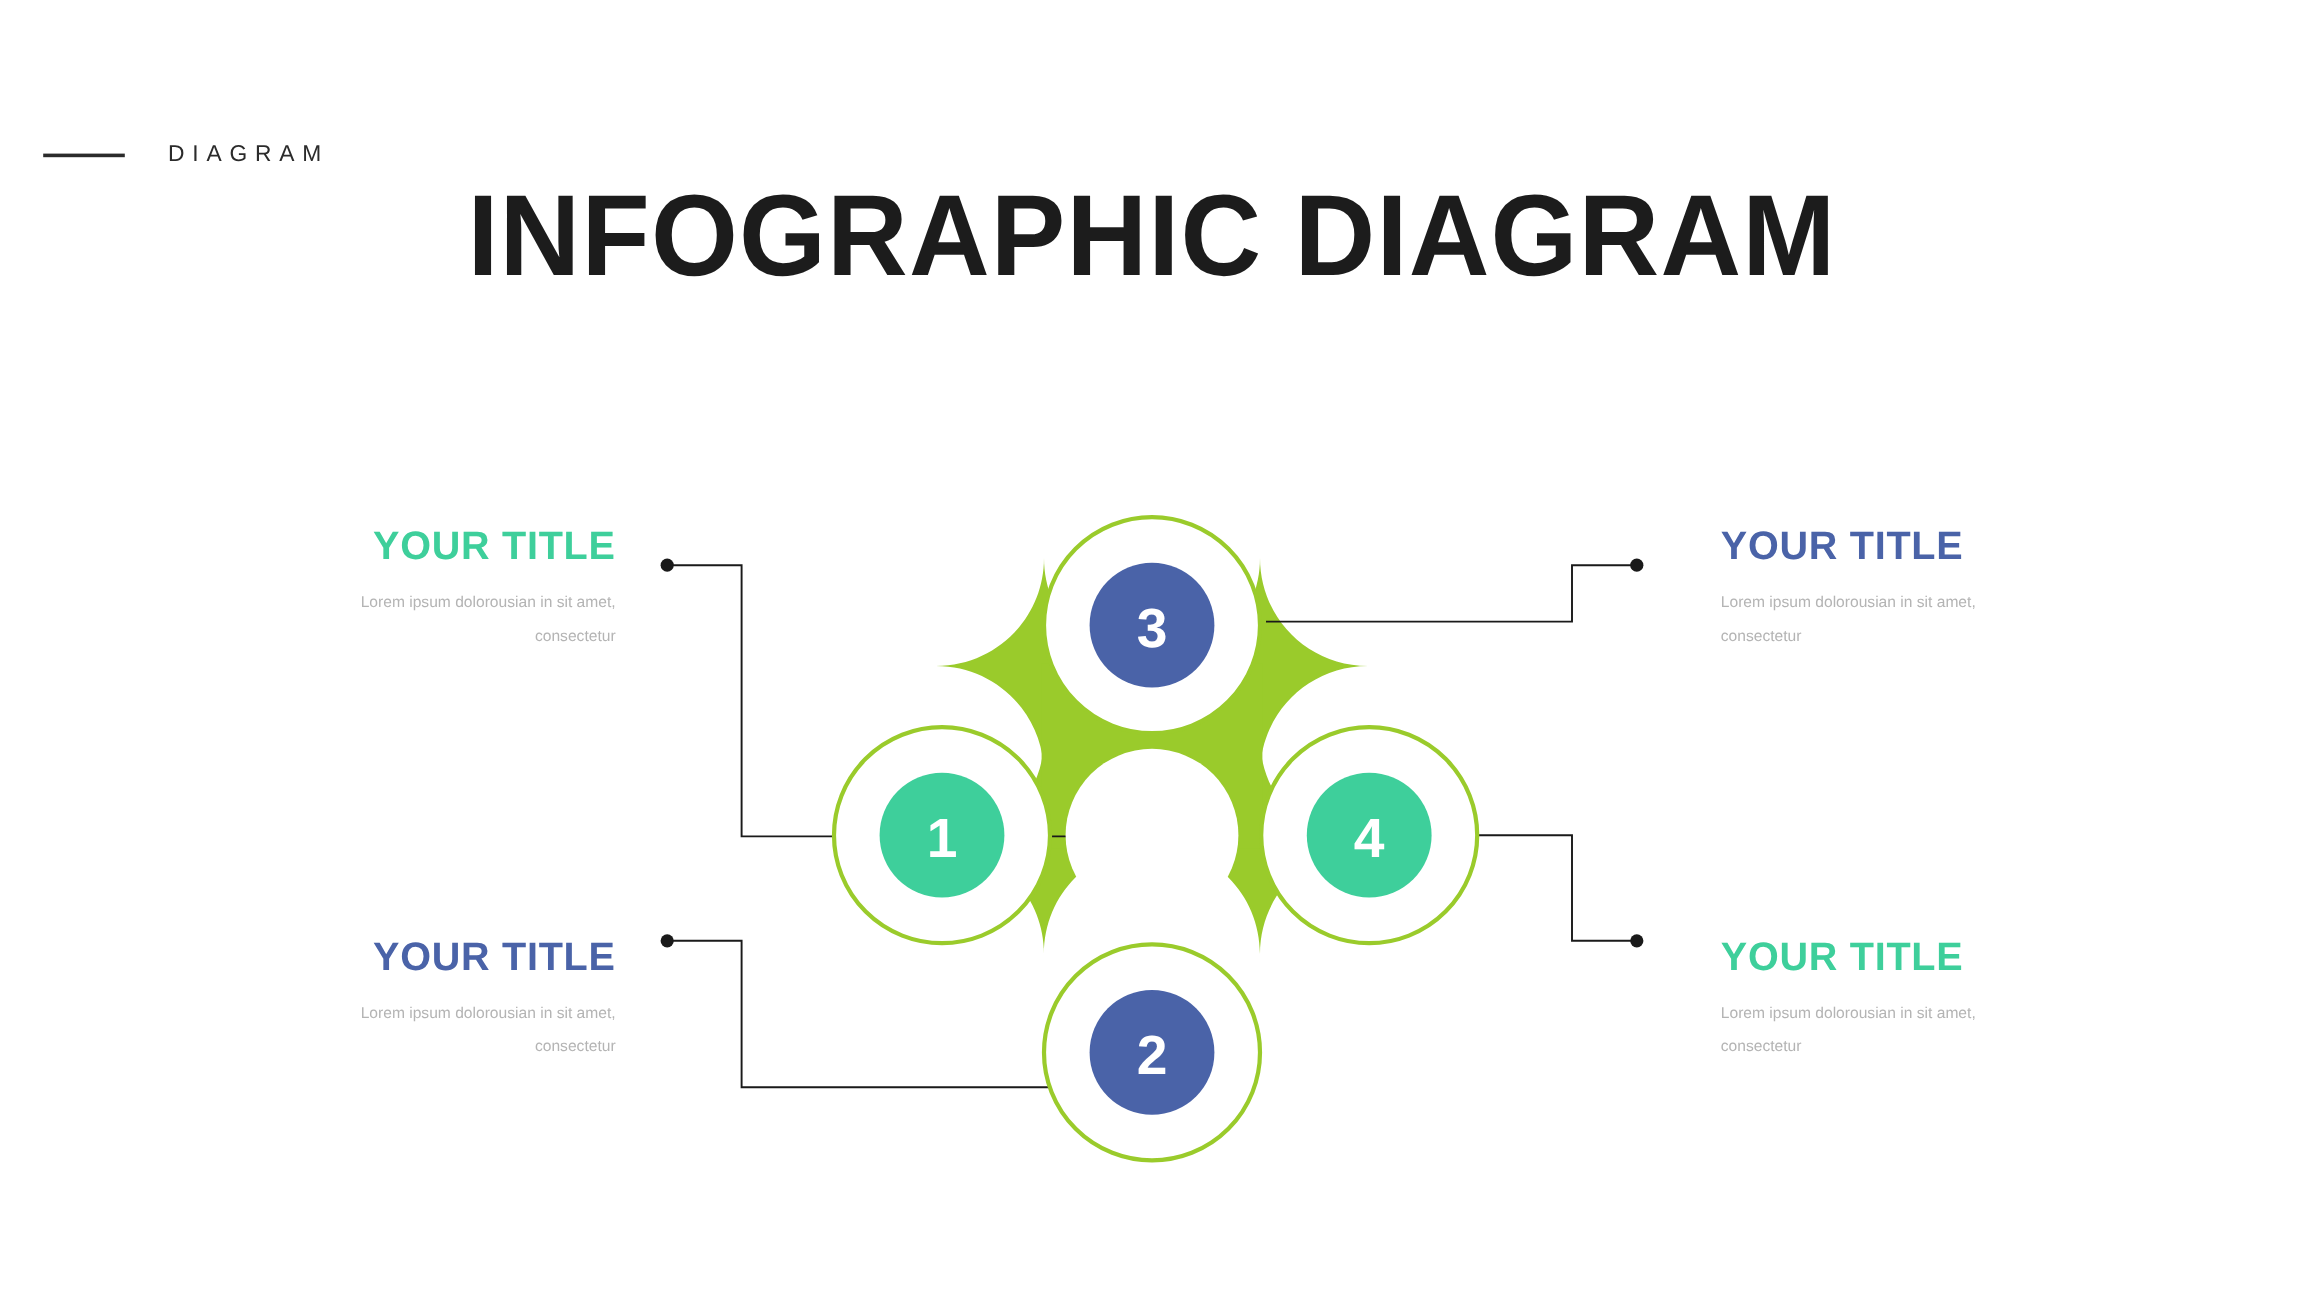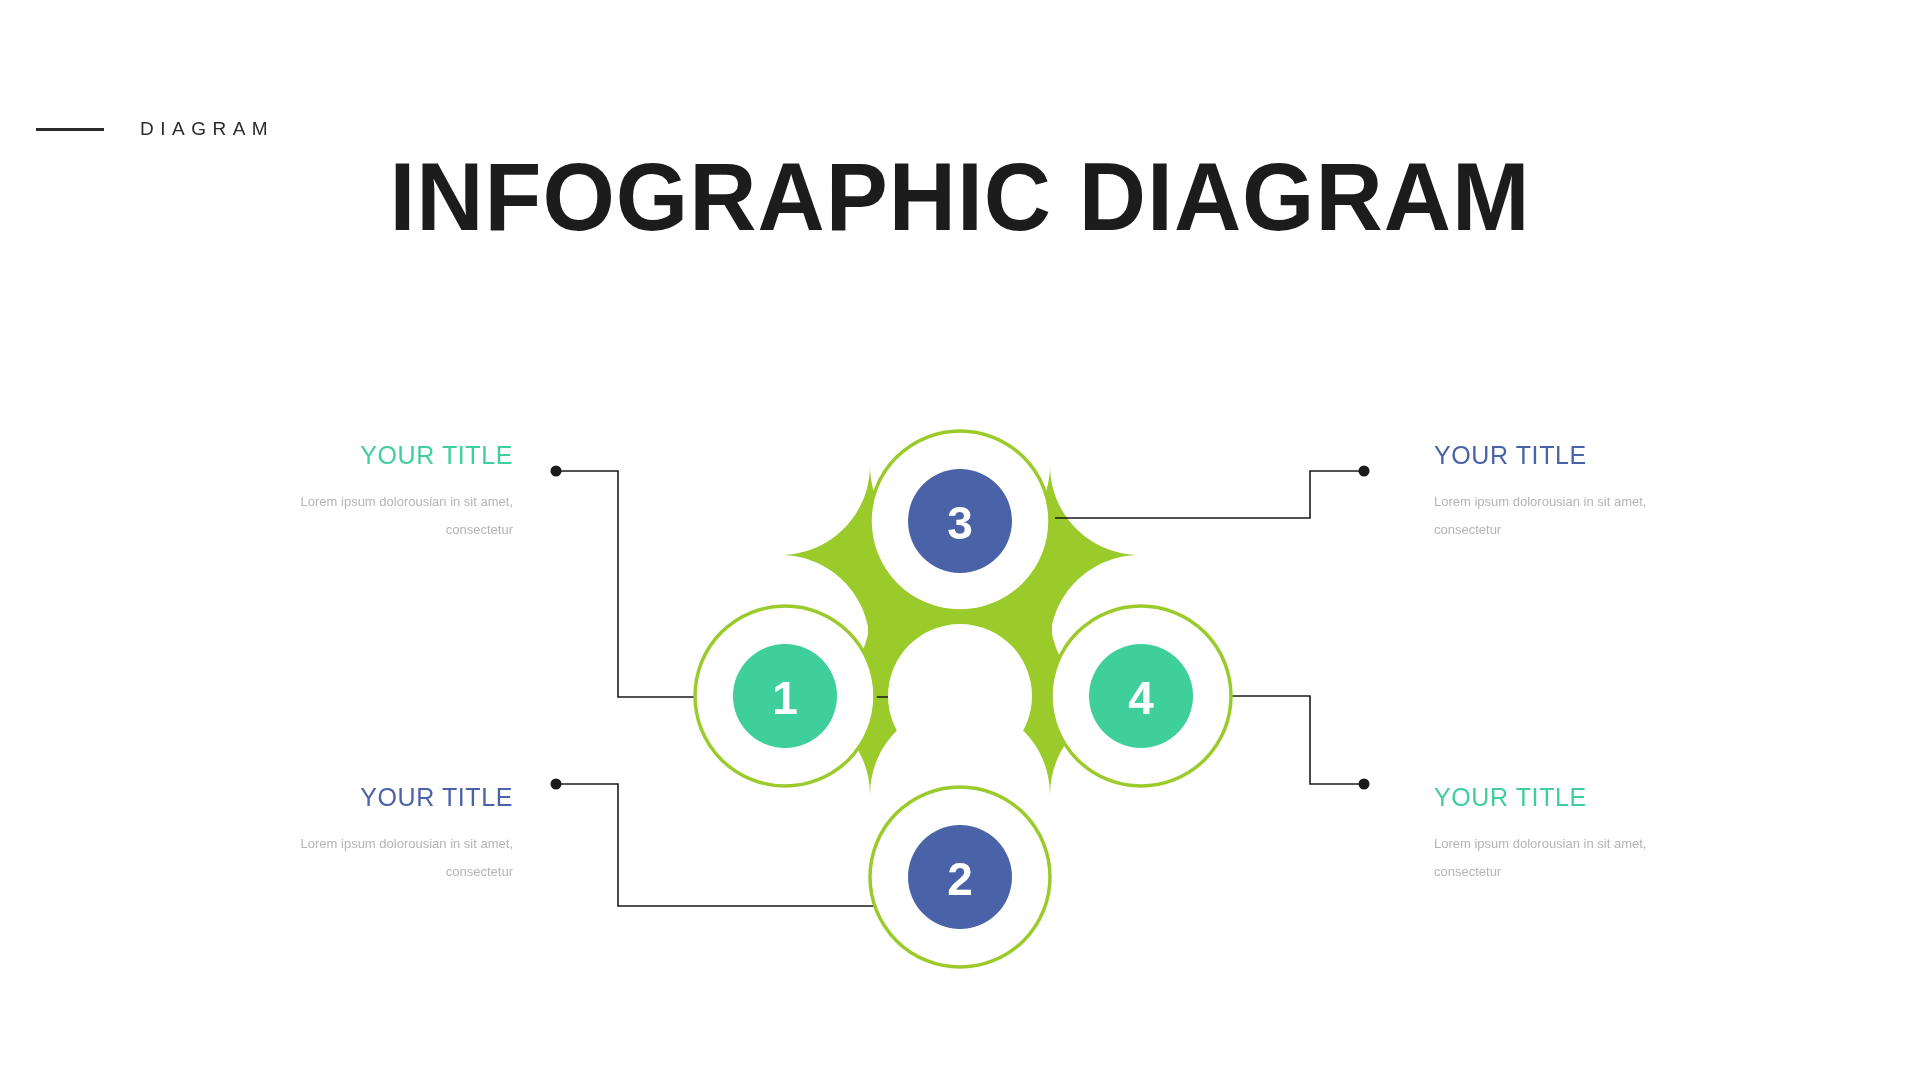--- a/index.html
+++ b/index.html
@@ -80,22 +80,22 @@
     text-anchor: middle;
     dominant-baseline: central;
   }
 
   
   .label-block {
     position: absolute;
     width: 250px;
   }
   .label-title {
-    font-size: 25px;
-    font-weight: 400;
+    font-size: 33px;
+    font-weight: 700;
     letter-spacing: 0.6px;
     line-height: 30px;
     margin: 0;
     white-space: nowrap;
   }
   .label-body {
     font-size: 13px;
     line-height: 28px;
     color: #b4b4b4;
     font-weight: 400;

